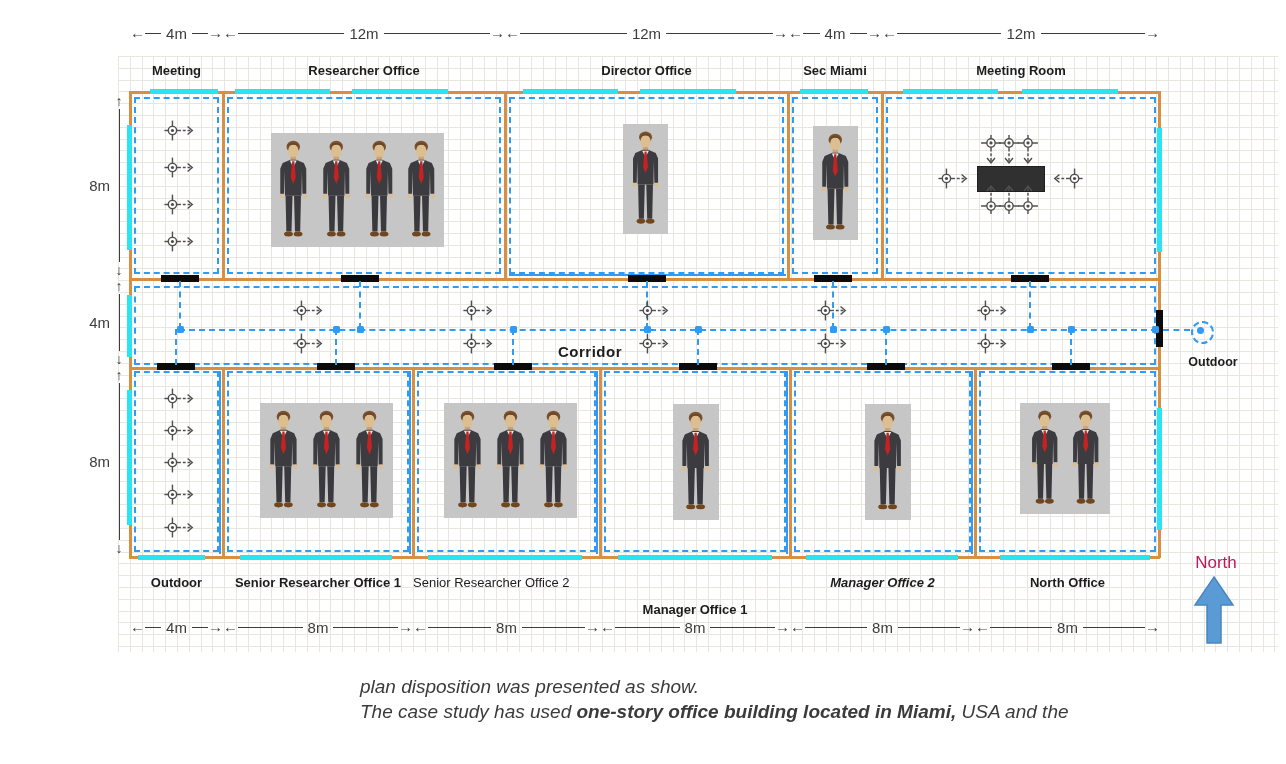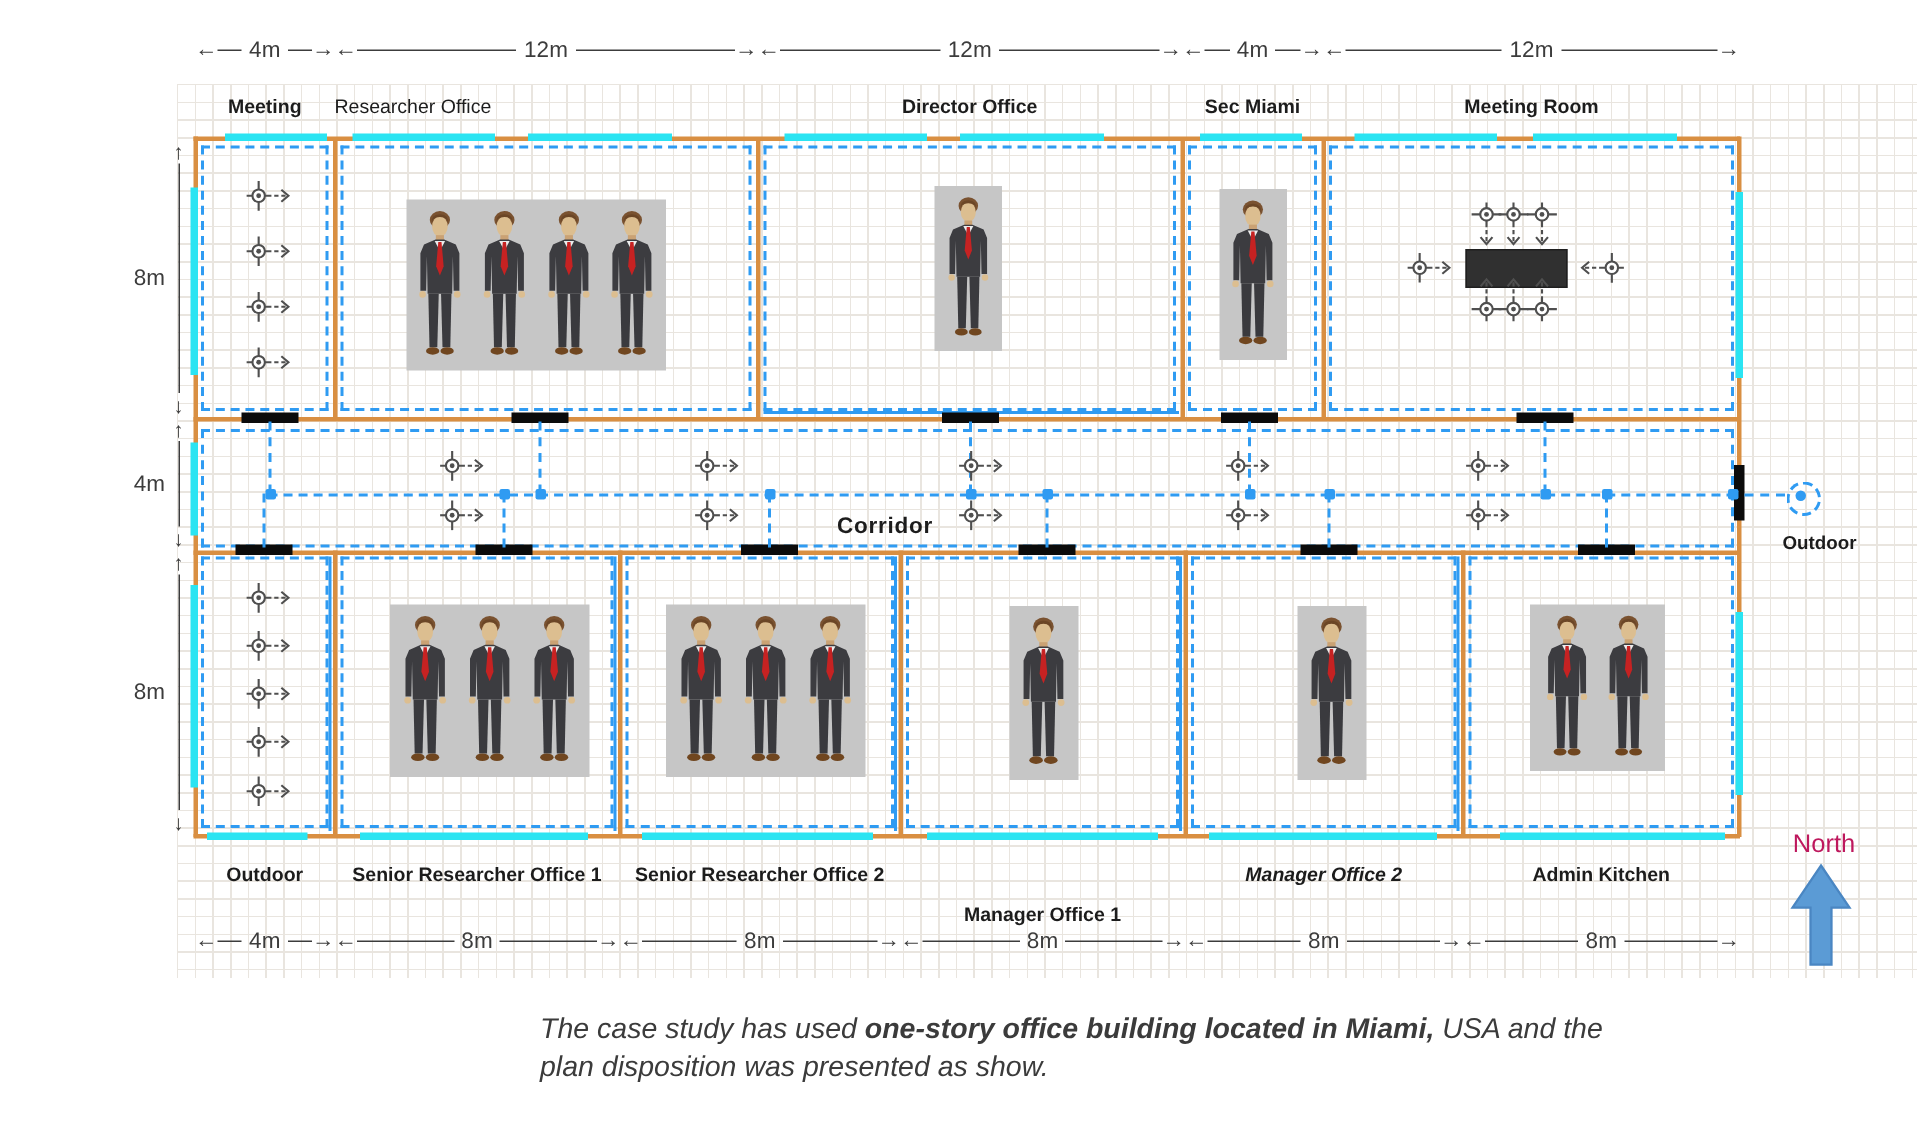--- a/index.html
+++ b/index.html
@@ -697,30 +697,30 @@
           <polygon points="18.9,25.2 21.1,25.2 22.6,42 20,48.5 17.4,42" fill="#c62222"></polygon>
           <circle cx="8" cy="61.5" r="2.3" fill="#dcbe90"></circle>
           <circle cx="32" cy="61.5" r="2.3" fill="#dcbe90"></circle>
           <polygon points="12,61 19.2,61 18.2,98 12.8,98" fill="#3a3a3e"></polygon>
           <polygon points="20.8,61 28,61 27.2,98 21.8,98" fill="#3a3a3e"></polygon>
           <ellipse cx="15" cy="100.6" rx="4.6" ry="2.6" fill="#70461f"></ellipse>
           <ellipse cx="25" cy="100.6" rx="4.6" ry="2.6" fill="#70461f"></ellipse>
         </svg>
       </div>
       <div style="position: absolute; left: 130px; top: 63px; width: 93px; text-align: center; font-weight: bold; font-size: 13px; white-space: nowrap;">Meeting</div>
-      <div style="position: absolute; left: 223px; top: 63px; width: 282px; font-weight: normal; font-size: 13px; white-space: nowrap;">Researcher Office</div>
+      <div style="position: absolute; left: 223px; top: 63px; width: 282px; text-align: center; font-weight: bold; font-size: 13px; white-space: nowrap;">Researcher Office</div>
       <div style="position: absolute; left: 505px; top: 63px; width: 283px; text-align: center; font-weight: bold; font-size: 13px; white-space: nowrap;">Director Office</div>
       <div style="position: absolute; left: 788px; top: 63px; width: 94px; text-align: center; font-weight: bold; font-size: 13px; white-space: nowrap;">Sec Miami</div>
       <div style="position: absolute; left: 882px; top: 63px; width: 278px; text-align: center; font-weight: bold; font-size: 13px; white-space: nowrap;">Meeting Room</div>
       <div style="position: absolute; left: 130px; top: 575px; width: 93px; text-align: center; font-weight: bold; font-size: 13px; white-space: nowrap;">Outdoor</div>
       <div style="position: absolute; left: 223px; top: 575px; width: 190px; text-align: center; font-weight: bold; font-size: 13px; white-space: nowrap;">Senior Researcher Office 1</div>
-      <div style="position: absolute; left: 413px; top: 575px; width: 187px; text-align: center; font-weight: bold; font-size: 13px; white-space: nowrap;">Senior Researcher Office 2</div>
+      <div style="position: absolute; left: 413px; top: 575px; width: 187px; font-weight: normal; font-size: 13px; white-space: nowrap;">Senior Researcher Office 2</div>
       <div style="position: absolute; left: 600px; top: 602px; width: 190px; text-align: center; font-weight: bold; font-size: 13px; white-space: nowrap;">Manager Office 1</div>
       <div style="position: absolute; left: 790px; top: 575px; width: 185px; text-align: center; font-weight: bold; font-size: 13px; white-space: nowrap; font-style: italic;">Manager Office 2</div>
-      <div style="position: absolute; left: 975px; top: 575px; width: 185px; text-align: center; font-weight: bold; font-size: 13px; white-space: nowrap;">Admin Kitchen</div>
+      <div style="position: absolute; left: 975px; top: 575px; width: 185px; text-align: center; font-weight: bold; font-size: 13px; white-space: nowrap;">North Office</div>
       <div class="dimh" style="position: absolute; left: 130px; top: 25px; width: 93px; height: 16px;">
         <span class="ah">←</span>
         <span class="ln"></span>
         <span class="dl">4m</span>
         <span class="ln"></span>
         <span class="ah">→</span>
       </div>
       <div class="dimh" style="position: absolute; left: 223px; top: 25px; width: 282px; height: 16px;">
         <span class="ah">←</span>
         <span class="ln"></span>
@@ -817,16 +817,16 @@
   <div class="exit-dot"></div>
 
   <div class="north-label">North</div>
   <div class="north-arrow">
     <svg width="44" height="70" viewBox="0 0 44 70">
       <path d="M22,2 L41,30 L29,30 L29,68 L15,68 L15,30 L3,30 Z" fill="#5b9bd5" stroke="#4a86c2" stroke-width="1.5"></path>
     </svg>
   </div>
 
   <div class="caption">
+    <div>plan disposition was presented as show.</div>
     <div><span>The case study has used </span><b>one-story office building located in Miami,</b><span> USA and the</span></div>
-    <div>plan disposition was presented as show.</div>
   </div>
 </div>
 
 </body></html>

